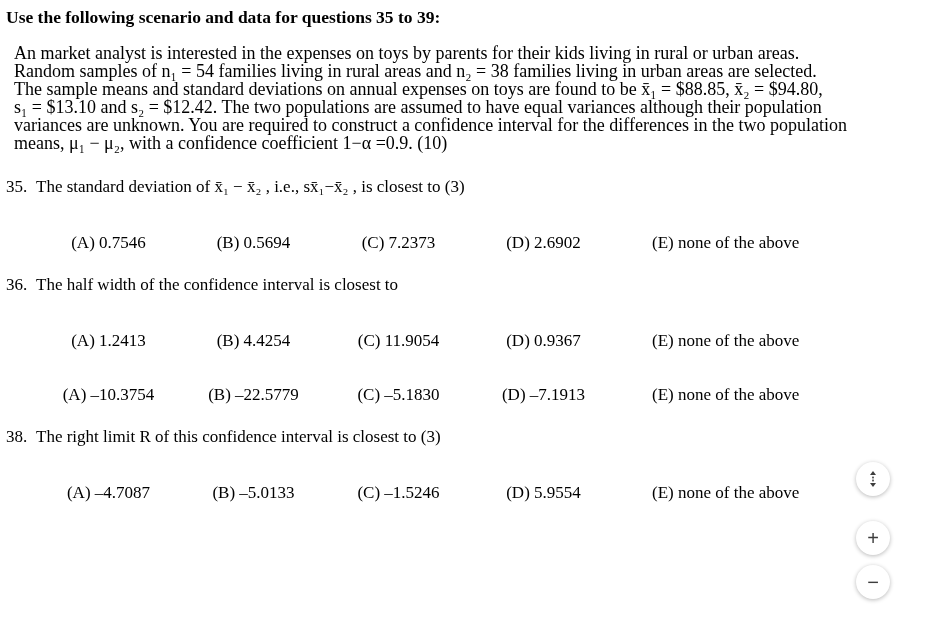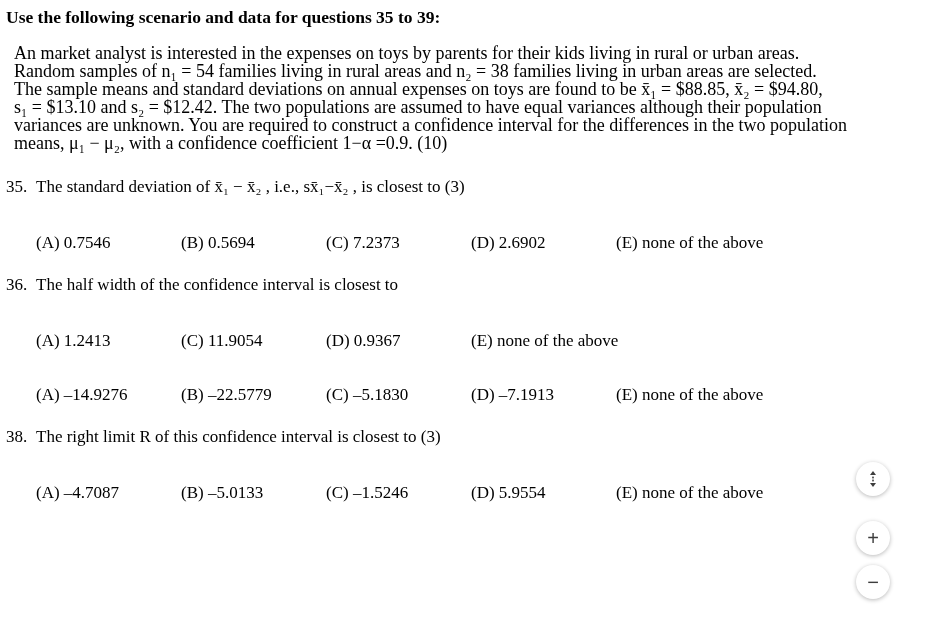--- a/index.html
+++ b/index.html
@@ -51,24 +51,26 @@
   .options {
     display: flex;
     margin-top: 32px;
     padding-left: 30px;
     font-size: 17px;
     line-height: 22px;
   }
   .opt {
     width: 145px;
     flex: 0 0 145px;
+    text-align: center;
   }
   .opt.last {
     width: auto;
     flex: 0 0 auto;
+    margin-left: 36px;
   }
   .fab {
     position: absolute;
     left: 856px;
     width: 34px;
     height: 34px;
     border-radius: 50%;
     background: #ffffff;
     border: none;
     box-shadow: 0 1px 4px rgba(0,0,0,0.28);
@@ -120,29 +122,30 @@
     </div>
   </div>
 
   <div class="question">
     <div class="q-row">
       <span class="q-num">36.</span>
       <span class="q-text">The half width of the confidence interval is closest to</span>
     </div>
     <div class="options">
       <span class="opt">(A) 1.2413</span>
+      <span class="opt">(B) 4.4254</span>
       <span class="opt">(C) 11.9054</span>
       <span class="opt">(D) 0.9367</span>
       <span class="opt last">(E) none of the above</span>
     </div>
   </div>
 
   <div class="question">
     <div class="options">
-      <span class="opt">(A) –14.9276</span>
+      <span class="opt">(A) –10.3754</span>
       <span class="opt">(B) –22.5779</span>
       <span class="opt">(C) –5.1830</span>
       <span class="opt">(D) –7.1913</span>
       <span class="opt last">(E) none of the above</span>
     </div>
   </div>
 
   <div class="question">
     <div class="q-row">
       <span class="q-num">38.</span>

